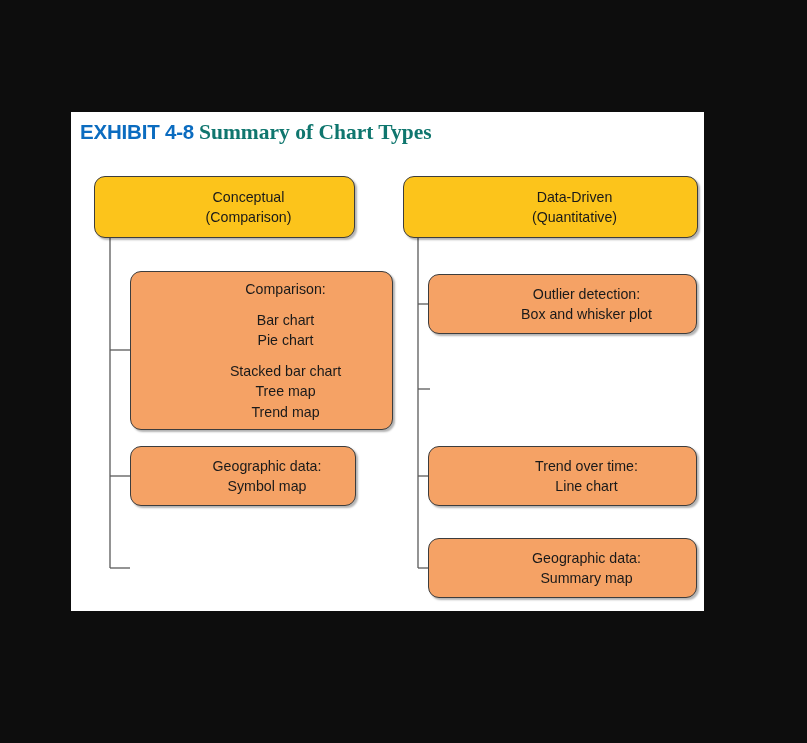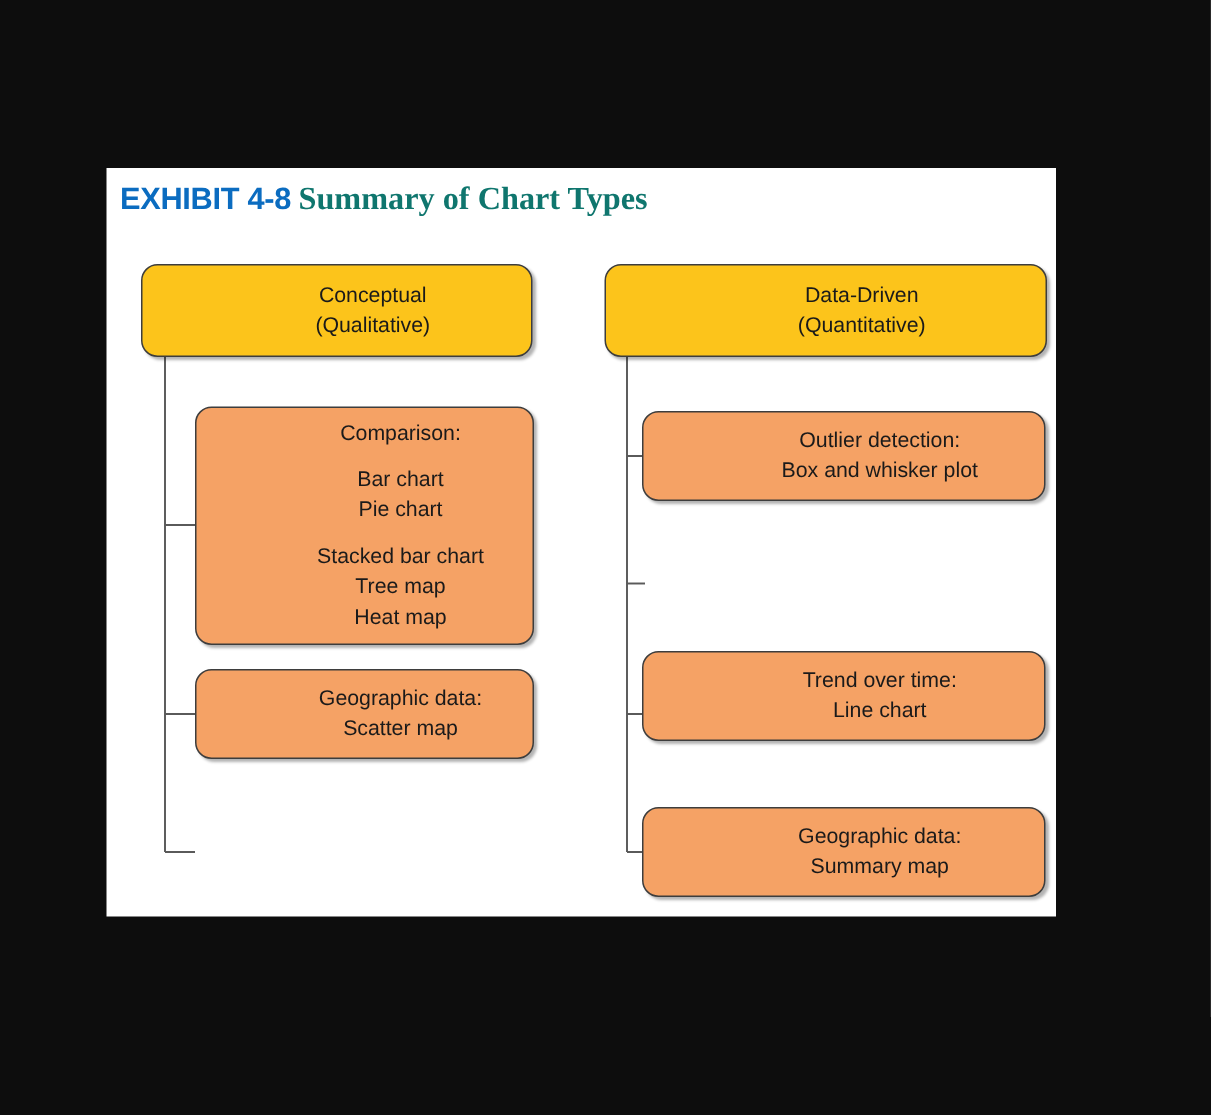--- a/index.html
+++ b/index.html
@@ -120,50 +120,50 @@
 
       <path d="M347,126 L347,456"></path>
       <path d="M347,192 L357,192"></path>
       <path d="M347,277 L359,277"></path>
       <path d="M347,364 L357,364"></path>
       <path d="M347,456 L357,456"></path>
     </svg>
 
     <div class="node root" style="left:23px; top:64px; width:261px; height:62px;">
       <span class="ln">Conceptual</span>
-      <span class="ln">(Qualitative)</span>
+      <span class="ln">(Comparison)</span>
     </div>
 
-    <div class="node leaf" style="left:59px; top:159px; width:226px; height:159px;justify-content:center;">
+    <div class="node leaf" style="left:59px; top:159px; width:263px; height:159px;justify-content:center;">
       <span class="ln">Comparison:</span>
       <span class="ln gap">Bar chart</span>
       <span class="ln">Pie chart</span>
       <span class="ln gap">Stacked bar chart</span>
       <span class="ln">Tree map</span>
-      <span class="ln">Heat map</span>
+      <span class="ln">Trend map</span>
     </div>
 
     <div class="node leaf" style="left:59px; top:334px; width:226px; height:60px;">
       <span class="ln">Geographic data:</span>
-      <span class="ln">Scatter map</span>
+      <span class="ln">Symbol map</span>
     </div>
 
 
     <div class="node root" style="left:332px; top:64px; width:295px; height:62px;">
       <span class="ln">Data-Driven</span>
       <span class="ln">(Quantitative)</span>
     </div>
 
     <div class="node leaf" style="left:357px; top:162px; width:269px; height:60px;">
       <span class="ln">Outlier detection:</span>
       <span class="ln">Box and whisker plot</span>
     </div>
 
 
-    <div class="node leaf" style="left:357px; top:322px; width:269px; height:60px;">
+    <div class="node leaf" style="left:357px; top:334px; width:269px; height:60px;">
       <span class="ln">Trend over time:</span>
       <span class="ln">Line chart</span>
     </div>
 
     <div class="node leaf" style="left:357px; top:426px; width:269px; height:60px;">
       <span class="ln">Geographic data:</span>
       <span class="ln">Summary map</span>
     </div>
 
   </div>

